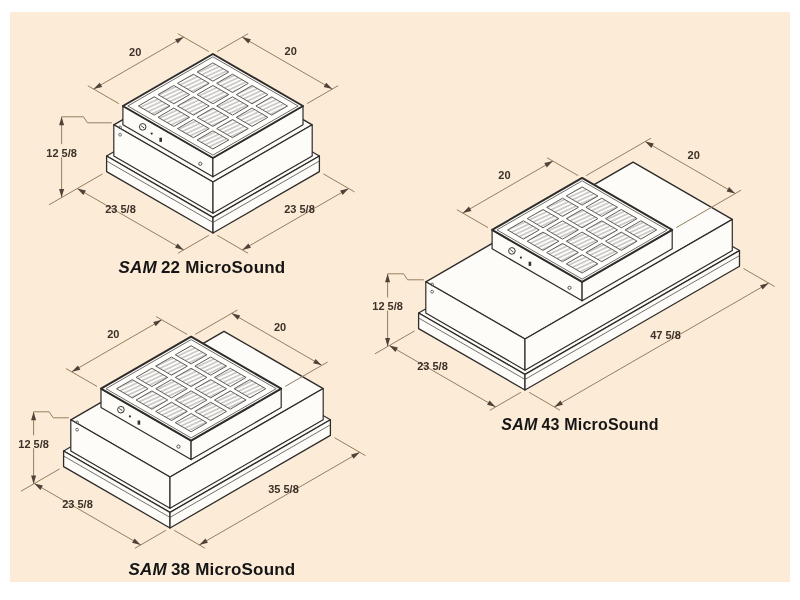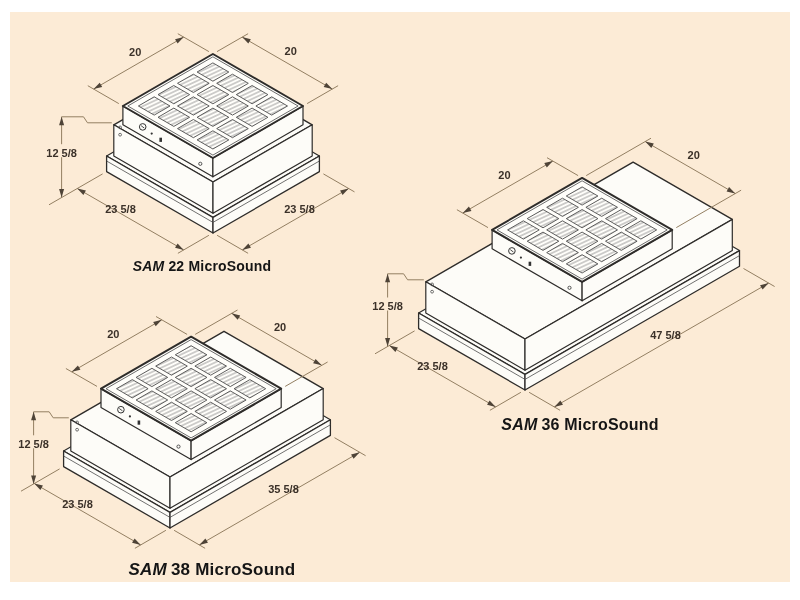--- a/index.html
+++ b/index.html
@@ -281,21 +281,21 @@
         <path d="M0,0 L8.5,2.5 L8.5,-2.5 Z" transform="translate(387.6,273.8) rotate(-270)" fill="#4e4337"></path>
         <path d="M0,0 L8.5,2.5 L8.5,-2.5 Z" transform="translate(387.6,346.5) rotate(-90)" fill="#4e4337"></path>
         <line x1="387.6" y1="273.8" x2="403.6" y2="273.8" stroke="#937f62" stroke-width="1"></line>
         <line x1="403.6" y1="273.8" x2="407.6" y2="279.8" stroke="#937f62" stroke-width="1"></line>
         <line x1="407.6" y1="279.8" x2="423.8" y2="279.8" stroke="#937f62" stroke-width="1"></line>
         <text x="387.6" y="310" text-anchor="middle" font-size="11" font-weight="bold" fill="#3b3129" font-family="&quot;Liberation Sans&quot;, sans-serif">12 5/8</text>
       </g>
     </g>
 </svg>
 
-<div class="unit-label" style="left:202px;top:258px;font-size:14px;">
+<div class="unit-label" style="left:202px;top:258px;font-size:17px;">
   <span class="it">SAM</span><span>22 MicroSound</span>
 </div>
 <div class="unit-label" style="left:212px;top:560px;font-size:17px;">
   <span class="it">SAM</span><span>38 MicroSound</span>
 </div>
 <div class="unit-label" style="left:580px;top:416px;font-size:16px;">
-  <span class="it">SAM</span><span>36 MicroSound</span>
+  <span class="it">SAM</span><span>43 MicroSound</span>
 </div>
 
 </body></html>

